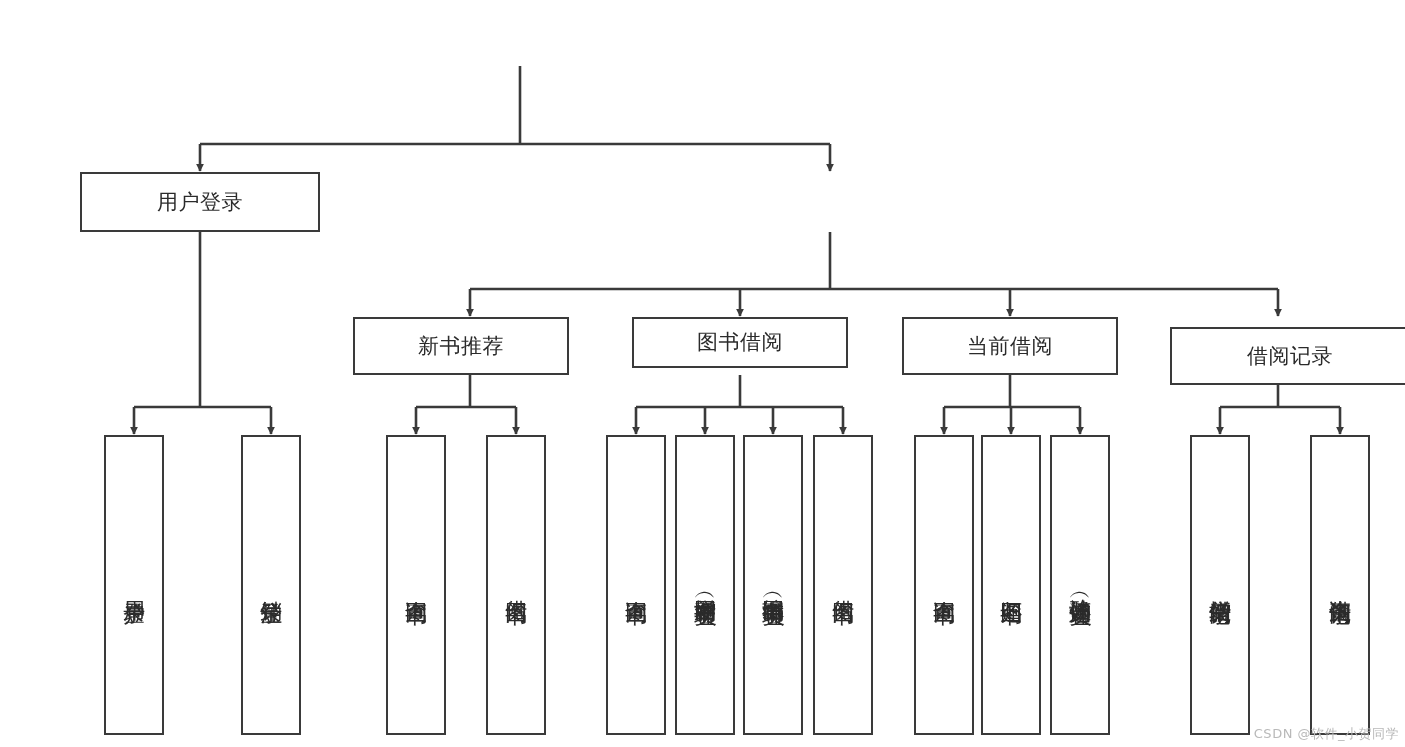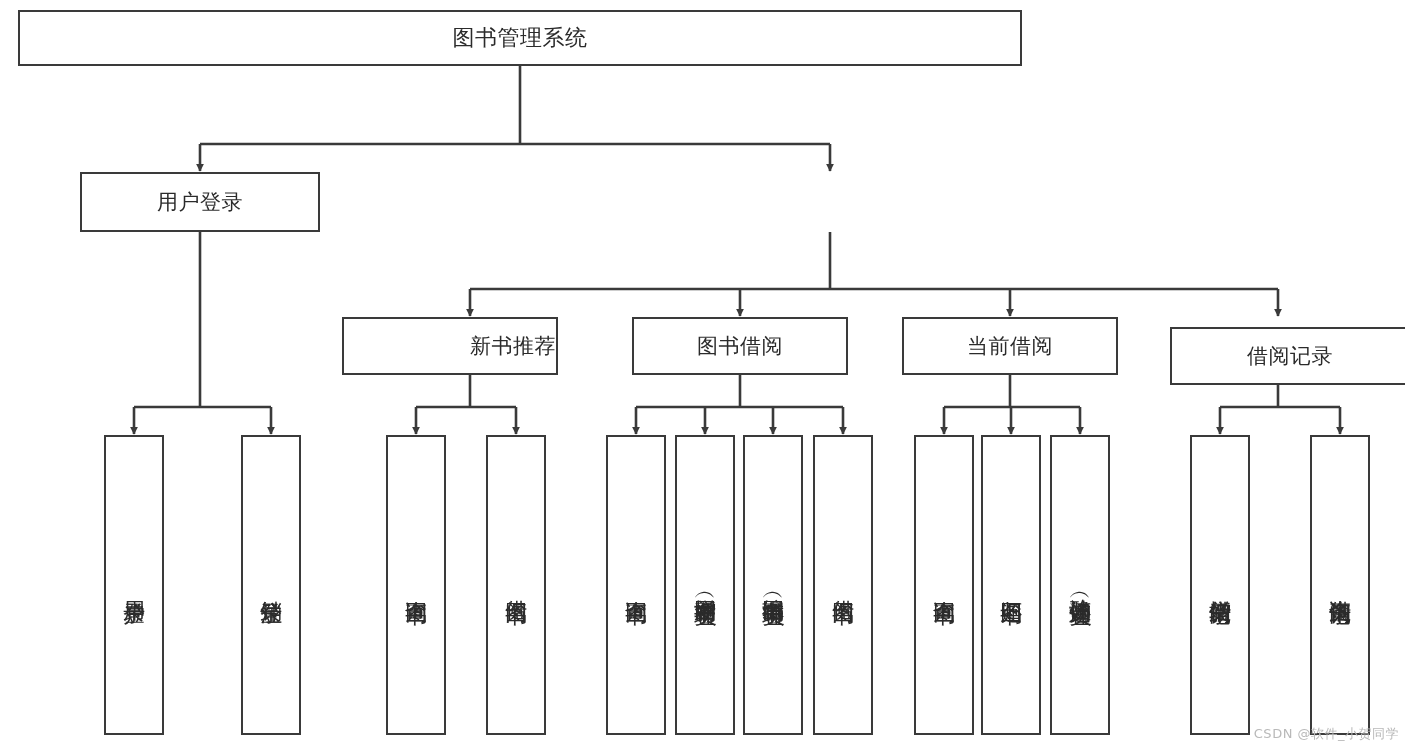--- a/index.html
+++ b/index.html
@@ -108,30 +108,27 @@
         <path d="M944 407 L944 434" marker-end="url(#arrow)"></path>
         <path d="M1011 407 L1011 434" marker-end="url(#arrow)"></path>
         <path d="M1080 407 L1080 434" marker-end="url(#arrow)"></path>
         <path d="M1278 375 L1278 407"></path>
         <path d="M1220 407 L1340 407"></path>
         <path d="M1220 407 L1220 434" marker-end="url(#arrow)"></path>
         <path d="M1340 407 L1340 434" marker-end="url(#arrow)"></path>
       </g>
   </svg>
 
-  <div class="node root" style="left: 18px; top: 10px; width: 1004px; height: 56px;">
-      <span class="label">图书管理系统</span>
-    </div>
     <div class="node" style="left: 80px; top: 172px; width: 240px; height: 60px;">
       <span class="label">用户登录</span>
     </div>
-    <div class="node" style="left: 342px; top: 317px; width: 216px; height: 58px; justify-content: flex-end;">
+    <div class="node" style="left: 353px; top: 317px; width: 216px; height: 58px;">
       <span class="label">新书推荐</span>
     </div>
-    <div class="node" style="left: 632px; top: 317px; width: 216px; height: 58px;">
+    <div class="node" style="left: 632px; top: 317px; width: 216px; height: 51px;">
       <span class="label">图书借阅</span>
     </div>
     <div class="node" style="left: 902px; top: 317px; width: 216px; height: 58px;">
       <span class="label">当前借阅</span>
     </div>
     <div class="node" style="left: 1170px; top: 327px; width: 240px; height: 58px;">
       <span class="label">借阅记录</span>
     </div>
     <div class="node leaf" style="left: 104px; top: 435px; width: 60px; height: 300px;">
       <span class="label">用户登录</span>

